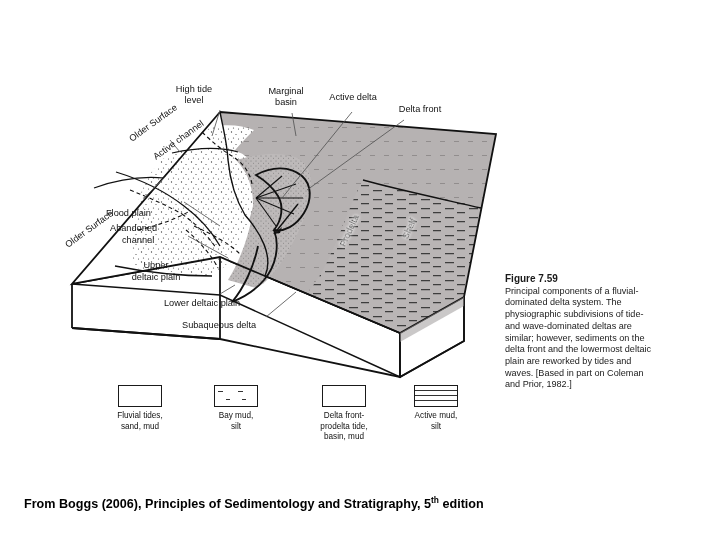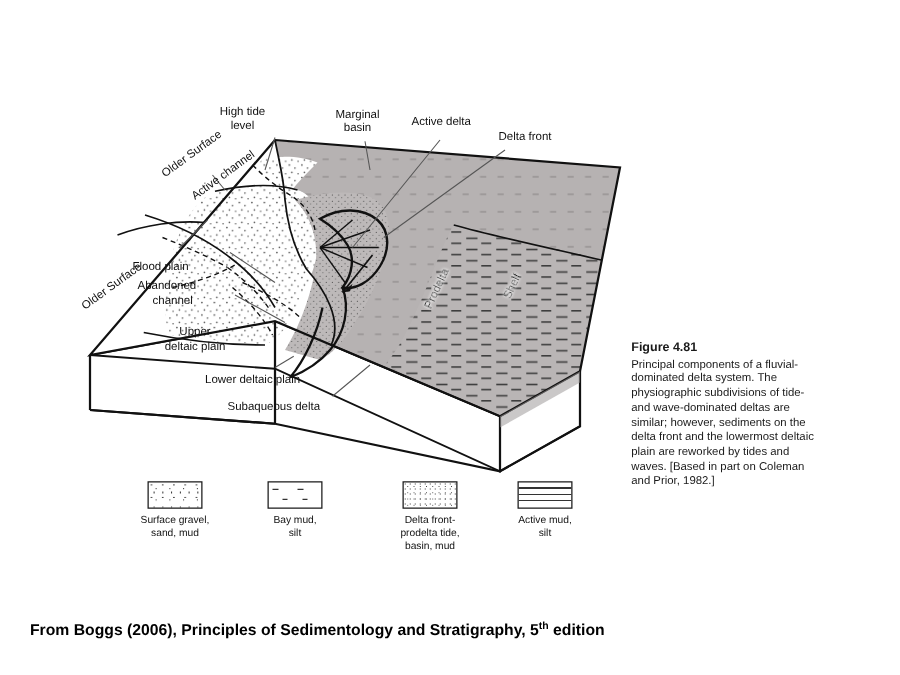--- a/index.html
+++ b/index.html
@@ -325,21 +325,21 @@
         <text x="292" y="152" transform="rotate(-65 292 152)" text-anchor="middle" filter="url(#labelHalo)">Prodelta</text>
 
         <text x="352" y="150" transform="rotate(-65 352 150)" text-anchor="middle" filter="url(#labelHalo)">Shelf</text>
       </g>
     </svg>
 
     <div id="legend">
 
       <div class="legend-item" style="left:0px; top:0px; width:100px;">
         <div class="legend-swatch sw-fluvial"></div>
-        <div>Surface gravel,</div>
+        <div>Fluvial tides,</div>
         <div>sand,  mud</div>
       </div>
 
       <div class="legend-item" style="left:102px; top:0px; width:88px;">
         <div class="legend-swatch sw-baymud"></div>
         <div>Bay mud,</div>
         <div>silt</div>
       </div>
 
       <div class="legend-item" style="left:200px; top:0px; width:108px;">
@@ -352,21 +352,21 @@
       <div class="legend-item" style="left:300px; top:0px; width:92px;">
         <div class="legend-swatch sw-shelf"></div>
         <div>Active mud,</div>
         <div>silt</div>
       </div>
 
     </div>
   </div>
 
   <div id="figure-caption">
-    <span class="cap-head">Figure 4.81</span>
+    <span class="cap-head">Figure 7.59</span>
     <span>Principal components of a fluvial-dominated delta system. The physiographic subdivisions of tide- and wave-dominated deltas are similar; however, sediments on the delta front and the lowermost deltaic plain are reworked by tides and waves. [Based in part on Coleman and Prior, 1982.]</span>
   </div>
 
   <div id="source-line">
     <span>From Boggs (2006), Principles of Sedimentology and Stratigraphy, 5</span><sup>th</sup><span> edition</span>
   </div>
 
 </div>
 
 </body></html>

